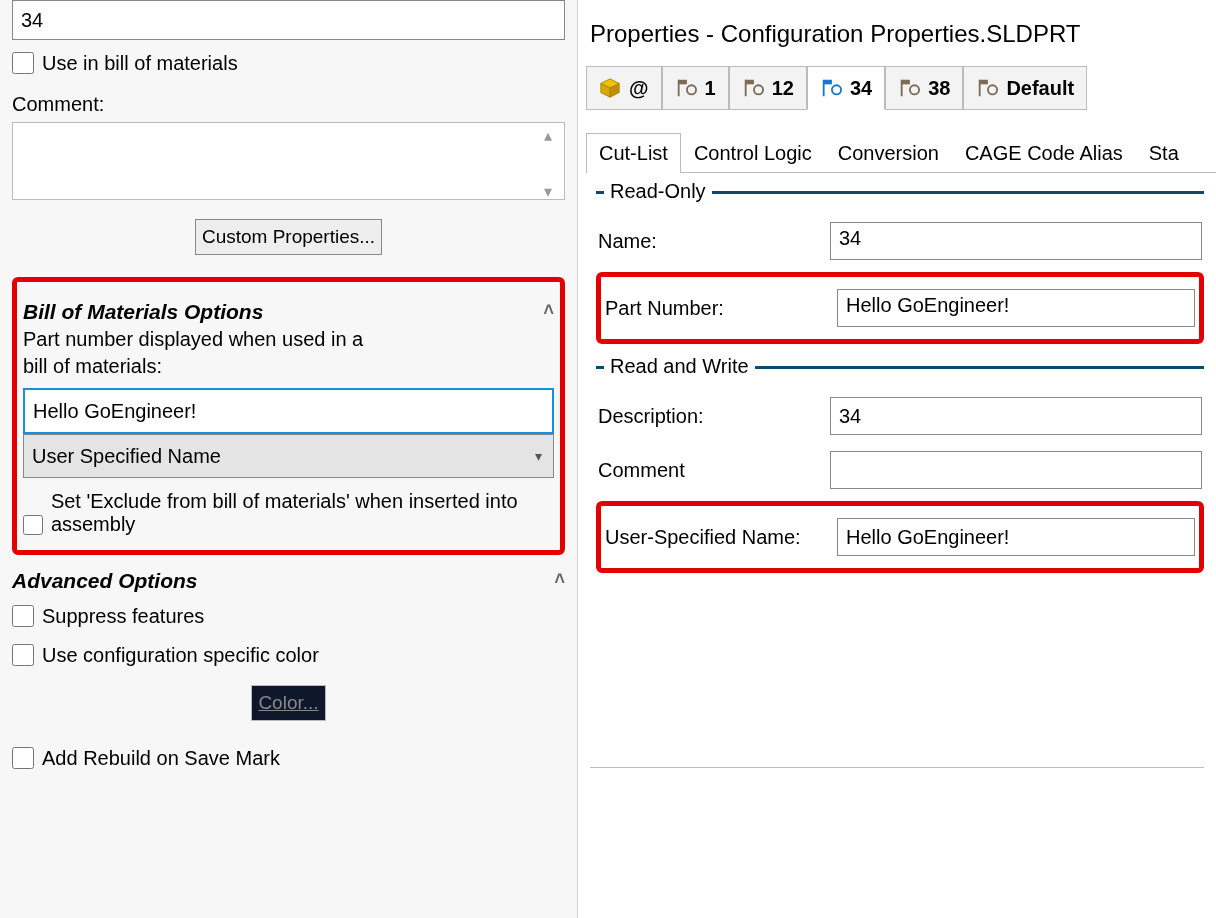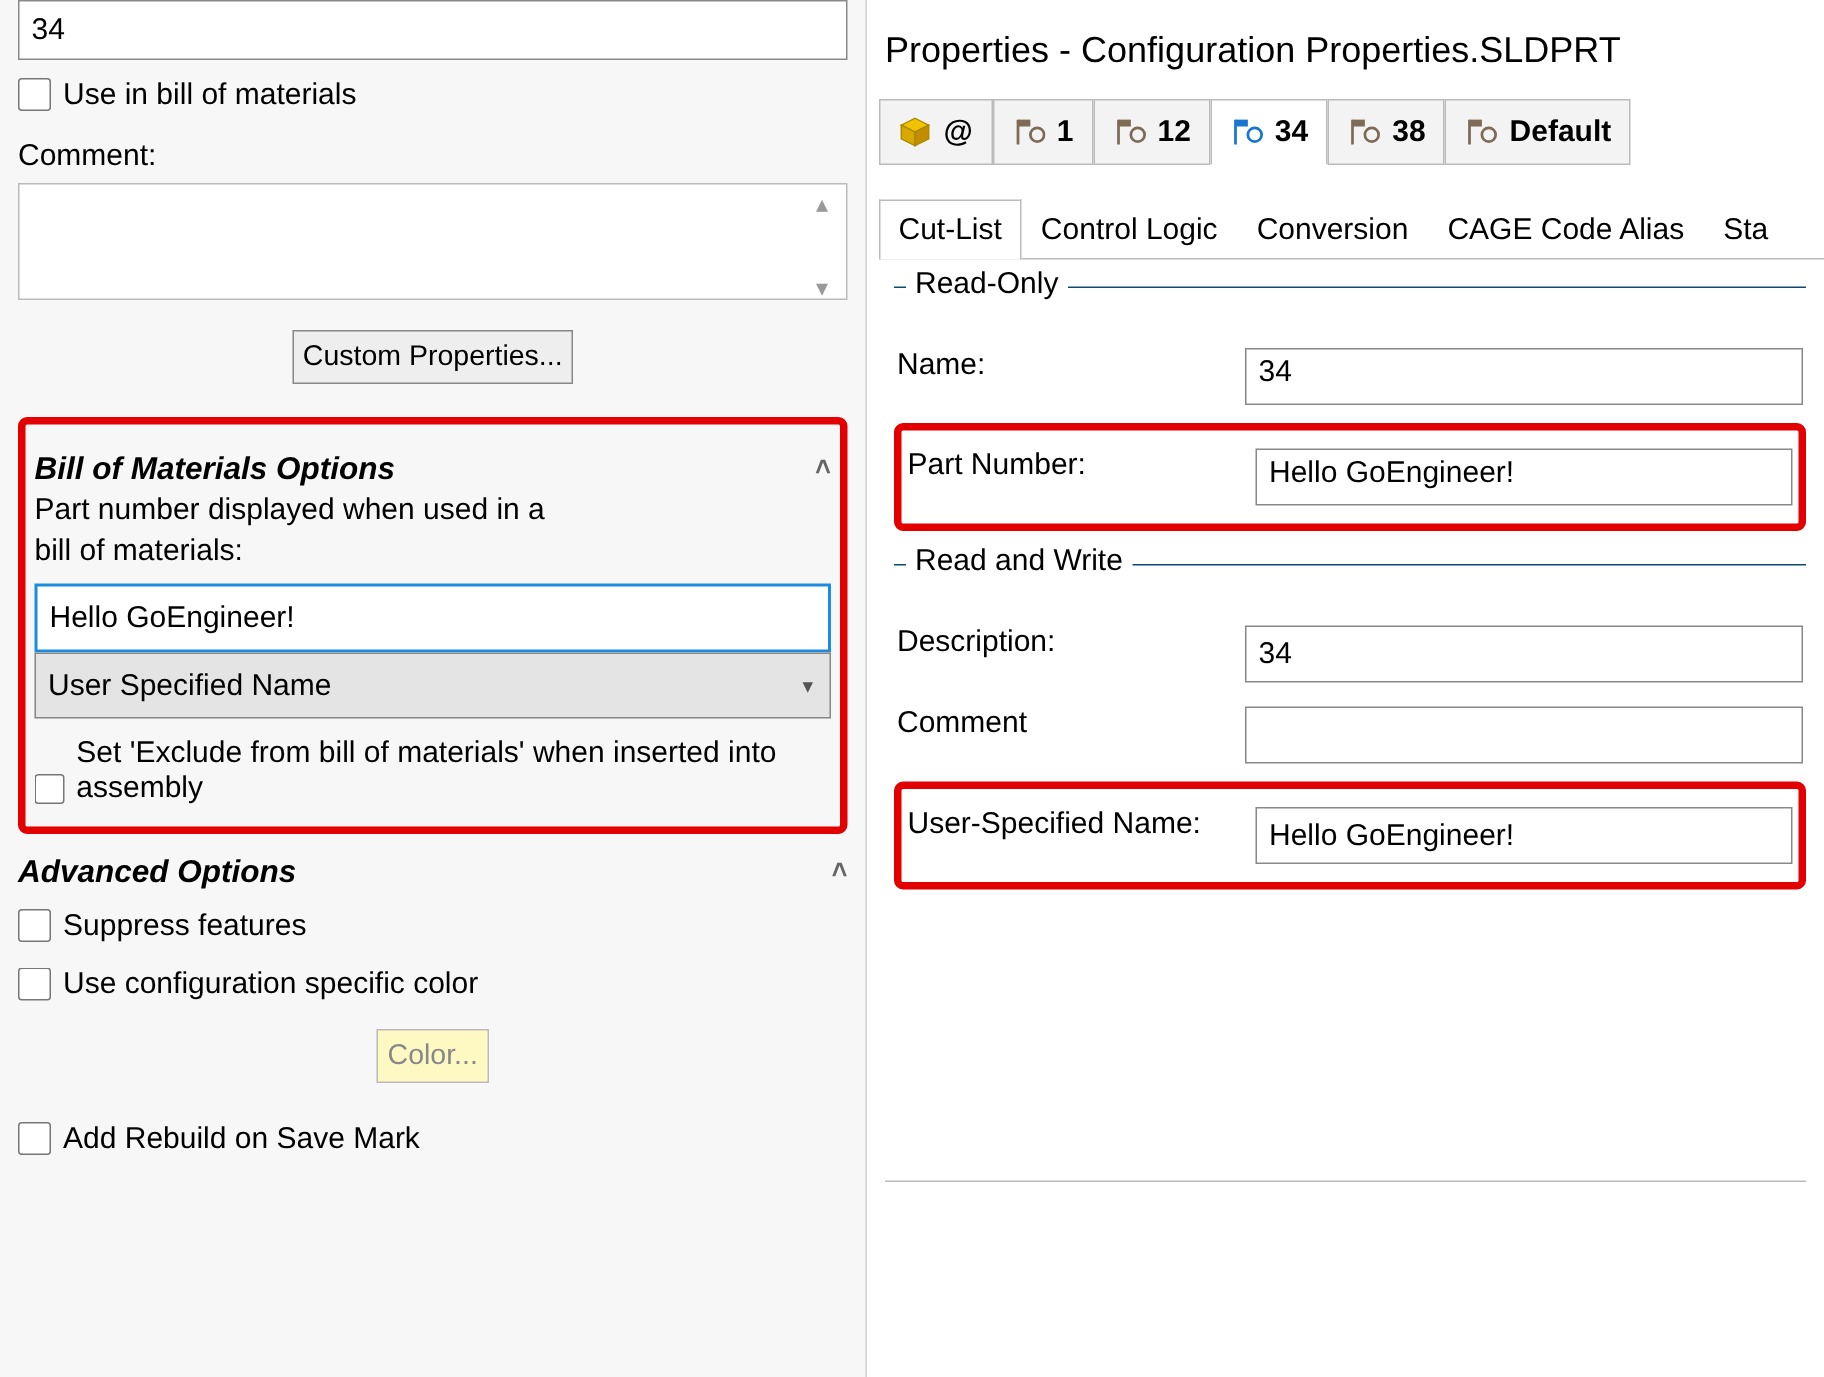--- a/index.html
+++ b/index.html
@@ -82,21 +82,21 @@
     text-align: center;
     cursor: pointer;
   }
   .btn {
     background: #eee;
     border: 1px solid #888;
     padding: 6px 6px;
     font-size: 19px;
     cursor: pointer;
   }
-  .btn:disabled { color: #888; background: #fef9c3; border-color:#bbb; }
+  .btn:disabled { color: #888; background: #0f172a; border-color:#bbb;text-decoration:underline; }
   .center { text-align: center; margin: 14px 0; }
   .section-hdr {
     display: flex;
     justify-content: space-between;
     font-weight: bold;
     font-size: 21px;
     margin-top: 10px;
     font-style: italic;
   }
   .chevron {
@@ -193,33 +193,34 @@
     top: 1px;
     background: transparent;
   }
   .sec-tab.active {
     border-color: #bbb;
     background: #fff;
   }
   .groupbox {
     margin: 18px 12px 0 18px;
     position: relative;
-    border-top: 1px solid #0c4a6e;
-    padding-top: 32px;
+    border-top: 3px solid #0c4a6e;
+    padding-top: 20px;
   }
   .groupbox-title {
     position: absolute;
     top: -14px;
     left: 8px;
     background: #fff;
     padding: 0 6px;
     font-size: 20px;
   }
   .field-row {
     display: flex;
+    align-items: center;
     padding: 8px 2px;
   }
   .field-label { width: 232px; font-size: 20px; }
   .field-value {
     flex: 1;
     border: 1px solid #888;
     background: #fff;
     height: 38px;
     padding: 4px 8px;
     font-size: 20px;

